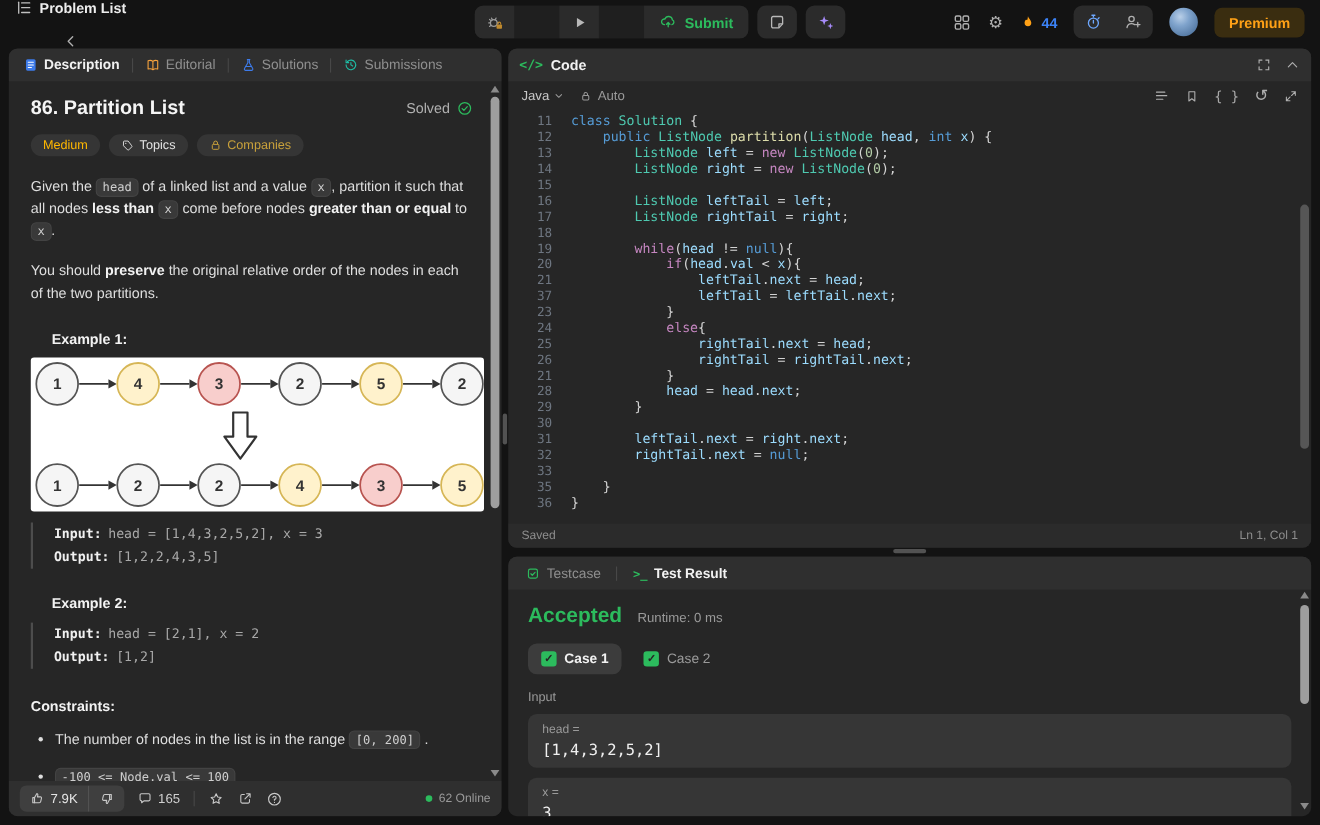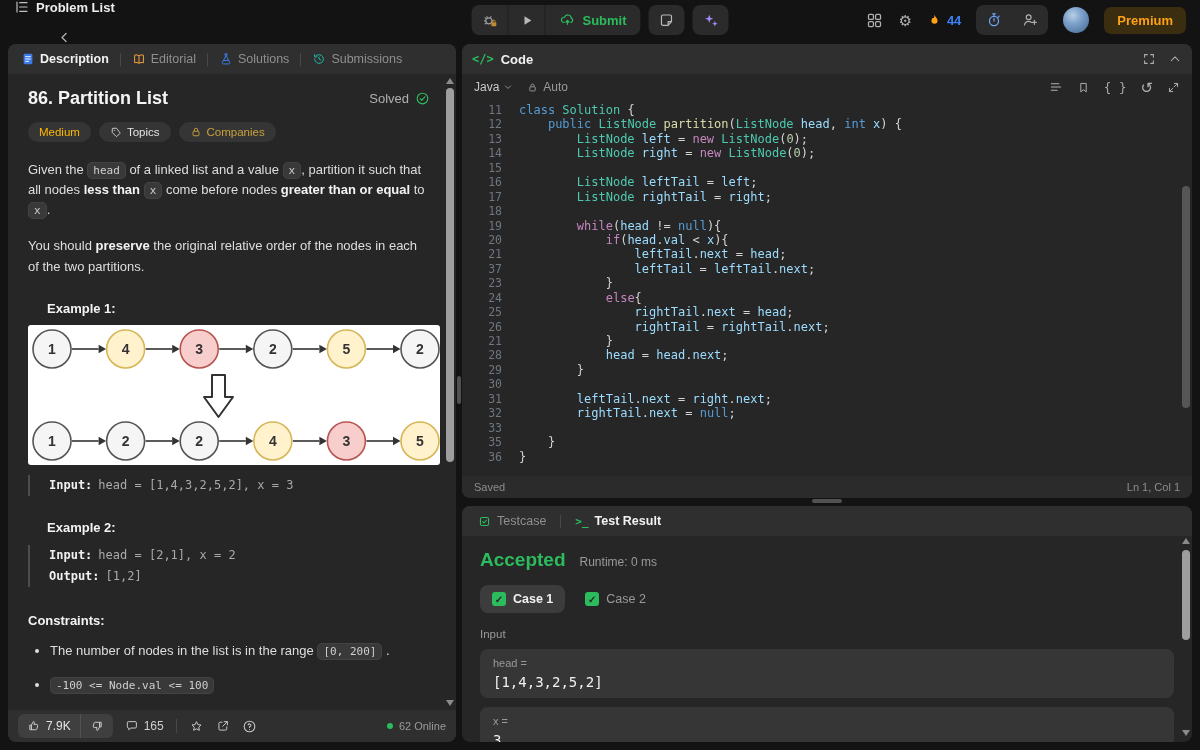--- a/index.html
+++ b/index.html
@@ -8,21 +8,21 @@
   button { font-family:inherit; }
   .mono { font-family:"DejaVu Sans Mono", monospace; }
 
   
   .nav { position:absolute; top:0; left:0; right:0; height:40px; display:flex; align-items:center; padding:0 14px; }
   .nav-left { display:flex; align-items:center; gap:15px;flex-direction:column; }
   .nav-sep { width:1px; height:16px; background:#3a3a3a; }
   .nav-label { font-size:13px; font-weight:700; color:#ededed; }
   .ibtn { display:flex; align-items:center; justify-content:center; gap:6px; background:none; border:none; color:#b0b0b0; padding:0; cursor:pointer; }
   .nav-center { position:absolute; left:50%; top:5px; transform:translateX(-50%); display:flex; gap:8px; }
-  .btn-group { display:flex; background:#1f1f1f; border-radius:8px; overflow:hidden; }
+  .btn-group { display:flex; background:#1f1f1f; border-radius:8px; overflow:hidden;gap:40px; }
   .btn-group .gbtn { display:flex; align-items:center; justify-content:center; background:#2b2b2b; border:none; height:30px; width:36px; cursor:pointer; }
   .btn-group .gbtn + .gbtn { margin-left:1px; }
   .submit-btn { width:auto !important; padding:0 14px; gap:7px; }
   .submit-label { color:#2cbb5d; font-size:13px; font-weight:700; }
   .sq-btn { width:36px; height:30px; background:#2b2b2b; border:none; border-radius:8px; display:flex; align-items:center; justify-content:center; cursor:pointer; }
   .nav-right { margin-left:auto; display:flex; align-items:center; gap:15px; }
   .streak { display:flex; align-items:center; gap:5px; color:#3b82f6; font-size:13px; font-weight:700; }
   .pill-group { display:flex; background:#2b2b2b; border-radius:8px; overflow:hidden; height:30px; }
   .pill-group .gbtn { width:36px; background:none; border:none; display:flex; align-items:center; justify-content:center; cursor:pointer; }
   .avatar { width:26px; height:26px; border-radius:50%; background:radial-gradient(circle at 38% 32%, #b9cfe8 0%, #7fa3cc 35%, #3f648f 100%); border:none; cursor:pointer; }
@@ -352,20 +352,21 @@
           <path d="M365 111.8 L372.5 116 L365 120.2 Z" fill="#333"></path>
           <circle cx="318.4" cy="116" r="19" fill="#f8cecc" stroke="#b85450" stroke-width="1.6"></circle>
           <text x="318.4" y="116" text-anchor="middle" dominant-baseline="central" font-size="14" font-weight="bold" fill="#333" font-family="Liberation Sans, sans-serif">3</text>
           <circle cx="392" cy="116" r="19" fill="#fff2cc" stroke="#d6b656" stroke-width="1.6"></circle>
           <text x="392" y="116" text-anchor="middle" dominant-baseline="central" font-size="14" font-weight="bold" fill="#333" font-family="Liberation Sans, sans-serif">5</text>
           <path d="M184 50 H197 V72 H205 L190.5 92 L176 72 H184 Z" fill="#fff" stroke="#333" stroke-width="2" stroke-linejoin="round"></path>
         </svg>
     </div>
     <div class="ex-block">
       <div><b>Input:</b><span>head = [1,4,3,2,5,2], x = 3</span></div>
+      <div><b>Output:</b><span>[1,2,2,4,3,5]</span></div>
     </div>
 
     <div class="ex-label">Example 2:</div>
     <div class="ex-block">
       <div><b>Input:</b><span>head = [2,1], x = 2</span></div>
       <div><b>Output:</b><span>[1,2]</span></div>
     </div>
 
     <div class="cons-label">Constraints:</div>
     <ul id="constraints">

